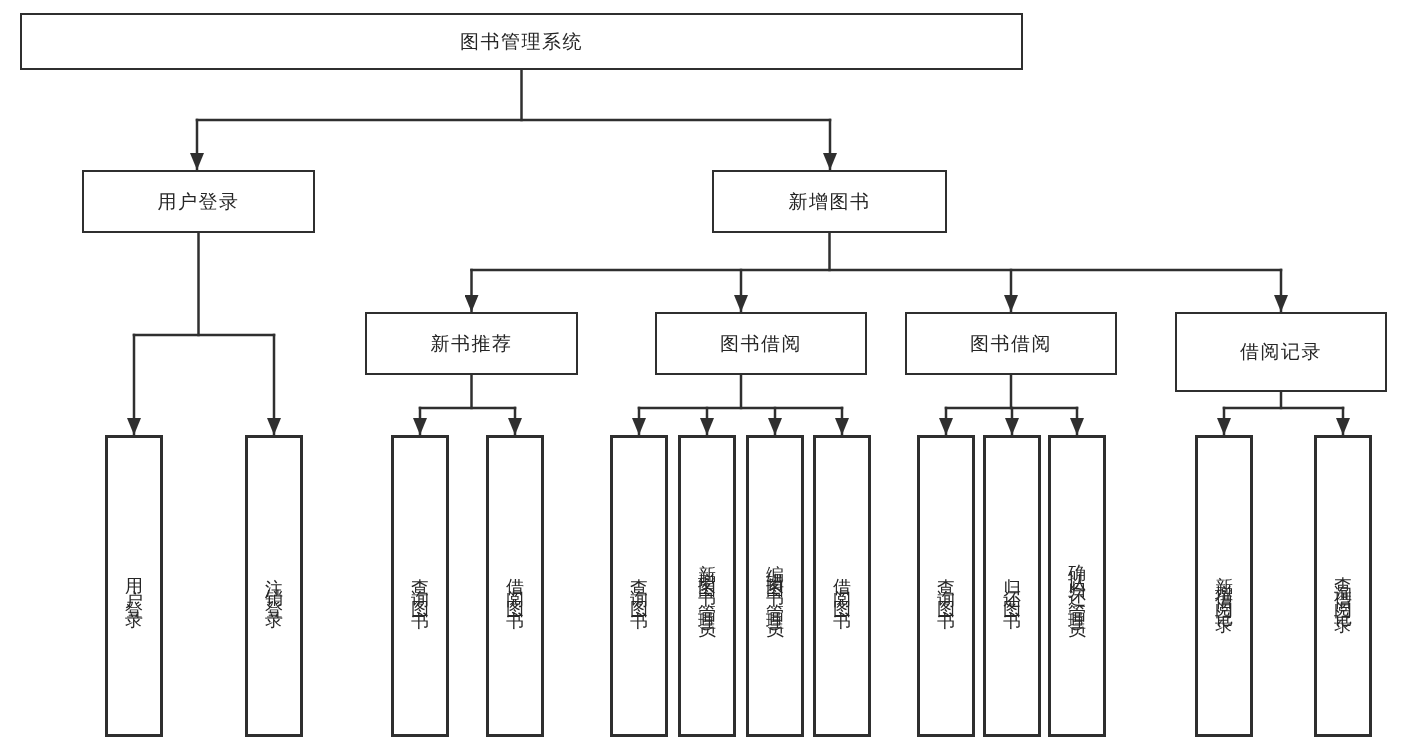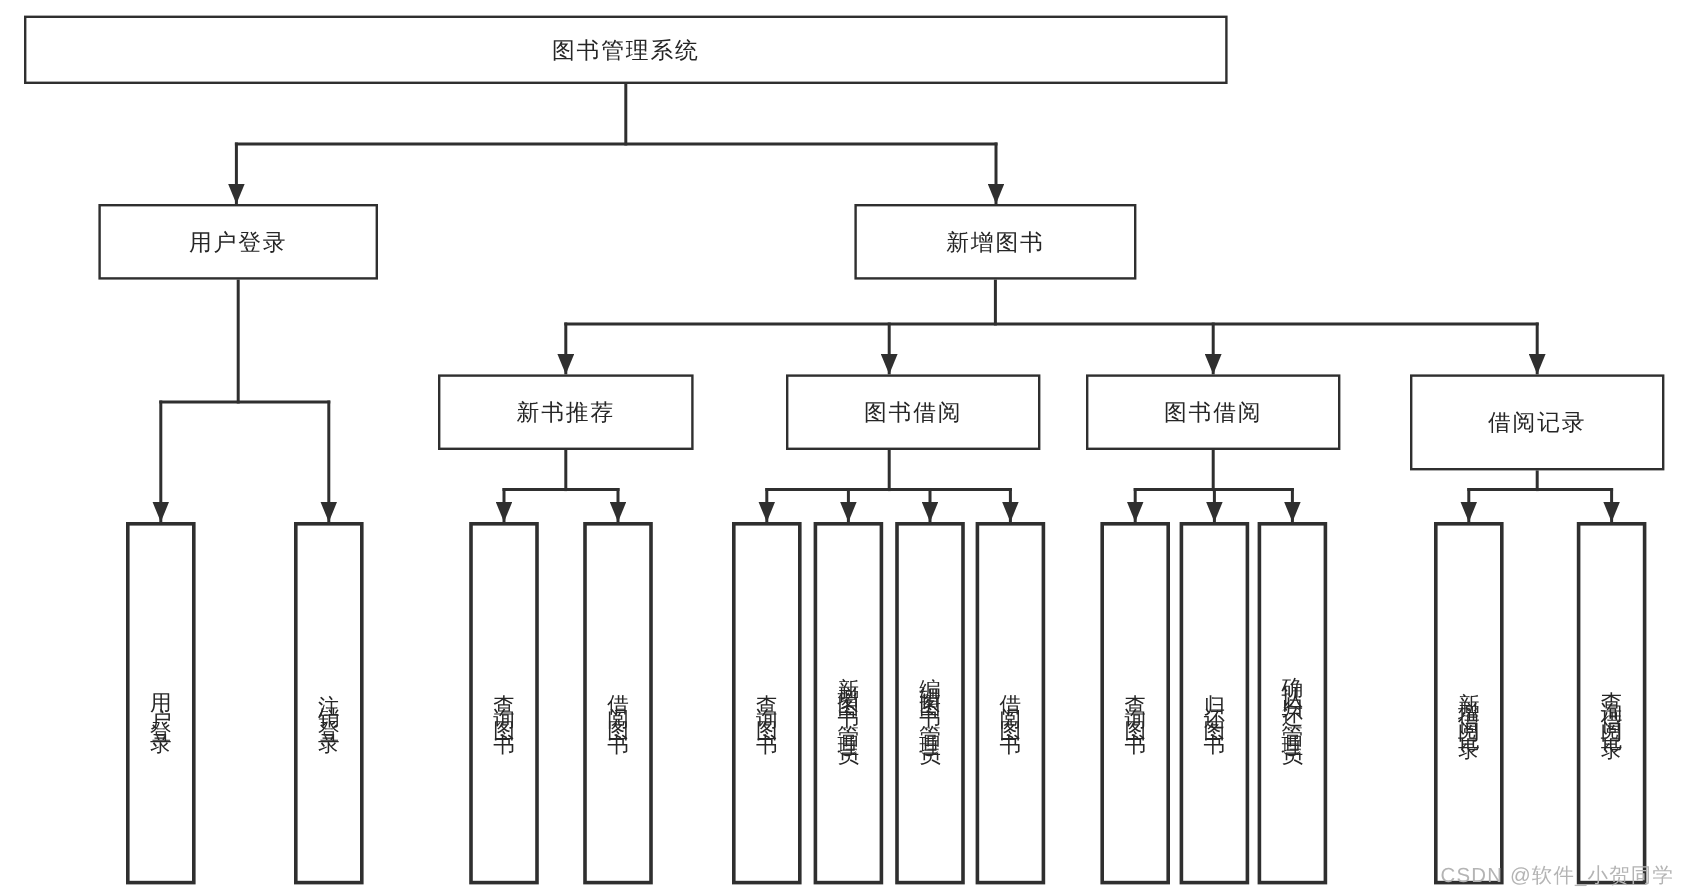--- a/index.html
+++ b/index.html
@@ -155,14 +155,13 @@
     <span>确认归还（管理员）</span>
   </div>
 
   <div class="node leaf dense" style="left:1195px;">
     <span>新增借阅记录</span>
   </div>
   <div class="node leaf dense" style="left:1314px;">
     <span>查询借阅记录</span>
   </div>
 
-  <div id="watermark">CSDN @软件_小贺同学</div>
 </div>
 
 </body></html>

